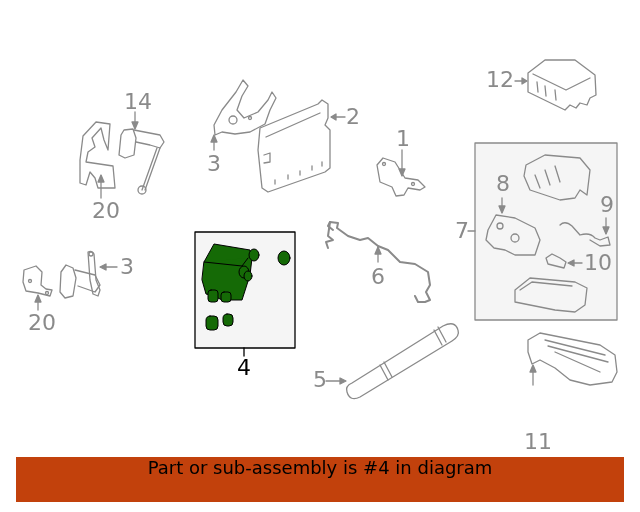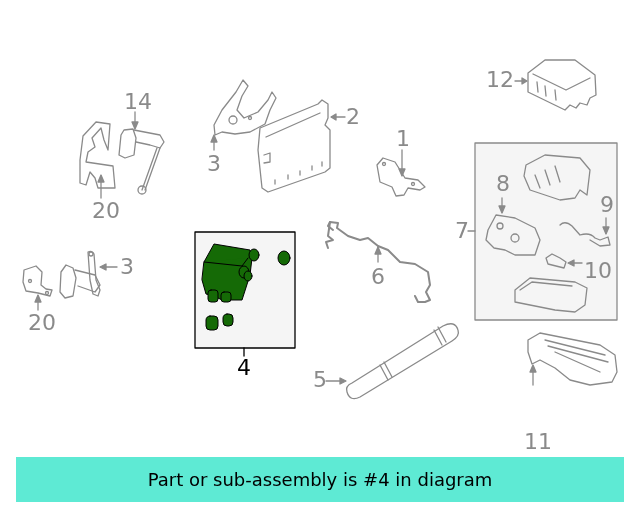--- a/index.html
+++ b/index.html
@@ -1,20 +1,20 @@
 <!DOCTYPE html>
 <html><head>
 <meta charset="utf-8">
 <style>
   html, body { margin:0; padding:0; }
   body { width:640px; height:512px; background:#ffffff; position:relative; overflow:hidden; font-family:"DejaVu Sans", sans-serif; }
   #diagram { position:absolute; left:0; top:0; width:640px; height:450px; }
   .callout { position:absolute; font-size:22px; color:#8a8a8a; line-height:1; }
   .callout.dark { color:#000; }
-  #banner { position:absolute; left:16px; top:457px; width:608px; height:45px; background:#5eead4; color:#000; text-align:center; font-size:18px; line-height:21px; padding-top:12px; box-sizing:border-box; }
+  #banner { position:absolute; left:16px; top:457px; width:608px; height:45px; background:#c2410c; color:#000; text-align:center; font-size:18px; line-height:21px; padding-top:0; box-sizing:border-box; }
   .line { display:block; }
 </style>
 </head>
 <body>
 
 <div id="diagram">
   <svg width="640" height="450" viewBox="0 0 640 450" fill="none" stroke="#8a8a8a" stroke-width="1.3" stroke-linejoin="round" stroke-linecap="round">
 
     <g>
       <path d="M528,73 L545,60 L575,60 L595,75 L596,95 L590,98 L587,105 L580,103 L576,108 L570,105 L565,110 L528,92 Z"></path>
@@ -160,21 +160,21 @@
 
   <span class="callout" style="left:396px;top:128px;">1</span>
   <span class="callout" style="left:346px;top:106px;">2</span>
   <span class="callout" style="left:207px;top:153px;">3</span>
   <span class="callout dark" style="left:237px;top:357px;">4</span>
   <span class="callout" style="left:313px;top:369px;">5</span>
   <span class="callout" style="left:371px;top:266px;">6</span>
   <span class="callout" style="left:455px;top:220px;">7</span>
   <span class="callout" style="left:496px;top:173px;">8</span>
   <span class="callout" style="left:600px;top:194px;">9</span>
-  <span class="callout" style="left:584px;top:252px;margin-top:8px;">10</span>
+  <span class="callout" style="left:584px;top:252px;">10</span>
   <span class="callout" style="left:524px;top:385px;margin-top:46px;">11</span>
   <span class="callout" style="left:486px;top:69px;">12</span>
   <span class="callout" style="left:120px;top:256px;">3</span>
   <span class="callout" style="left:124px;top:91px;">14</span>
   <span class="callout" style="left:28px;top:312px;">20</span>
   <span class="callout" style="left:92px;top:200px;">20</span>
 </div>
 
 <div id="banner">
   <span class="line">Part or sub-assembly is #4 in diagram</span>

